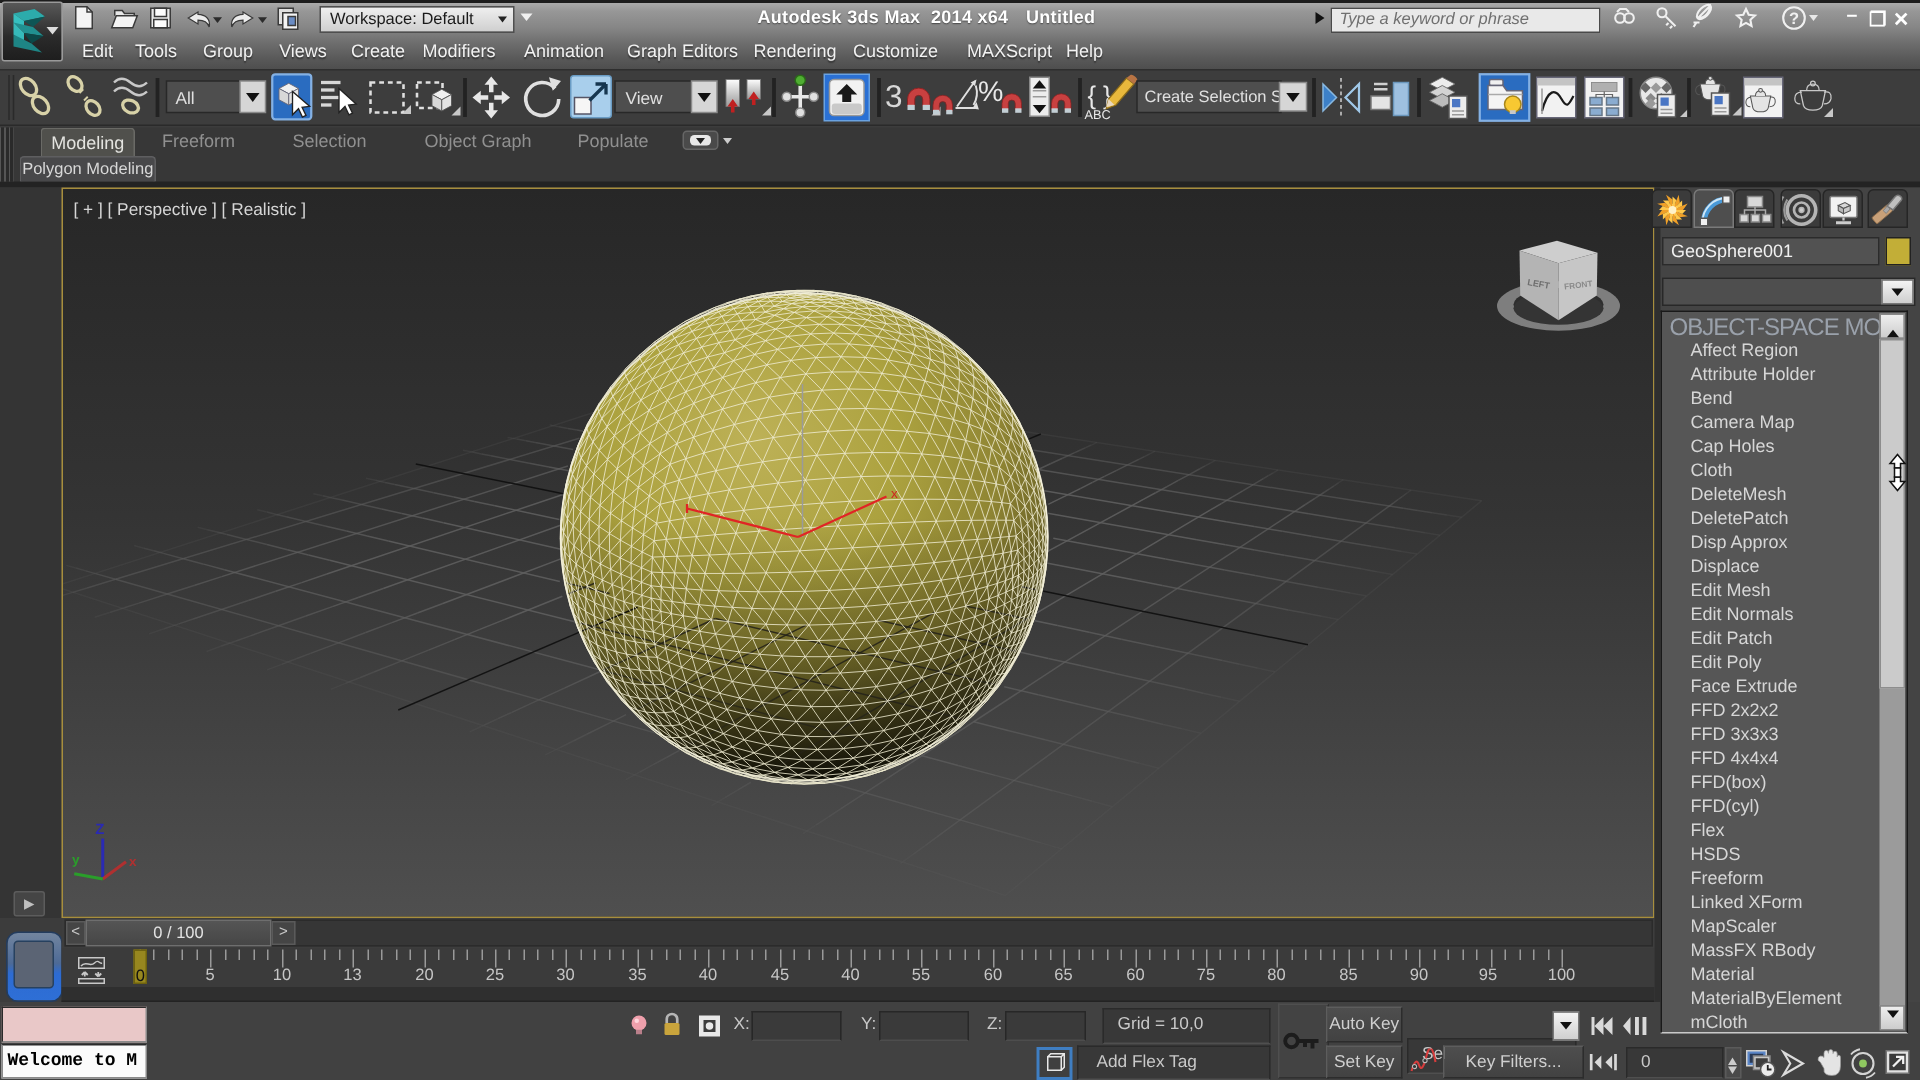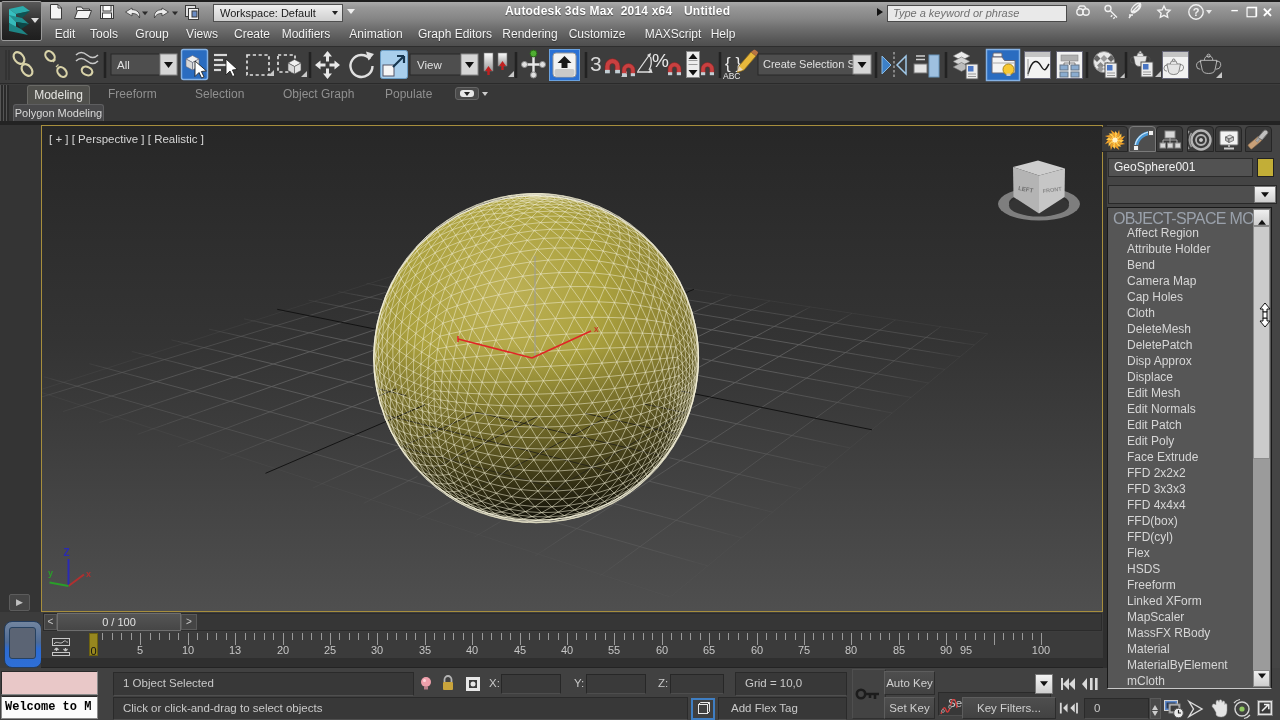--- a/index.html
+++ b/index.html
@@ -894,42 +894,40 @@
     <div class="tick" style="left:908px;height:7px"></div>
     <div class="tick" style="left:918px;height:7px"></div>
     <div class="tick" style="left:927px;height:7px"></div>
     <div class="tick" style="left:937px;height:7px"></div>
     <div class="tlab" style="left:946px">90</div>
     <div class="tick" style="left:946px;height:12px"></div>
     <div class="tick" style="left:956px;height:7px"></div>
     <div class="tick" style="left:965px;height:7px"></div>
     <div class="tick" style="left:975px;height:7px"></div>
     <div class="tick" style="left:984px;height:7px"></div>
-    <div class="tlab" style="left:966px">95</div>
+    <div class="tlab" style="left:992px">95</div>
     <div class="tick" style="left:994px;height:12px"></div>
     <div class="tick" style="left:1003px;height:7px"></div>
     <div class="tick" style="left:1013px;height:7px"></div>
     <div class="tick" style="left:1022px;height:7px"></div>
     <div class="tick" style="left:1032px;height:7px"></div>
     <div class="tlab" style="left:1041px">100</div>
     <div class="tick" style="left:1041px;height:12px"></div>
   <div id="fmarker" class="abs">0</div>
   <div class="abs" style="left:50px;top:636px">
       <svg width="24" height="22" viewBox="0 0 24 22">
     <g stroke="#c8c8c8" fill="none">
       <rect x="2.5" y="2.5" width="17" height="7"></rect>
           <path d="M4 8 c3 -4 6 1 9 -2 s3 1 5 0" stroke-width="1"></path>
       <rect x="2.5" y="16.5" width="17" height="3"></rect>
       <path d="M6.5 15 v-3 m0 0 l-2 2 m2 -2 l2 2 M15.5 12 v3 m0 0 l-2 -2 m2 2 l2 -2" stroke-width="1.2"></path>
     </g>
       </svg>
     </div>
   <div id="status" class="abs"></div>
-  <div class="well" style="left:113px;top:672px;width:301px;height:24px">1 Object Selected</div>
-  <div class="well" style="left:113px;top:697px;width:575px;height:23px">Click or click-and-drag to select objects</div>
   <div id="listenP" class="abs"></div>
   <div id="listenW" class="abs">Welcome to M</div>
   <div class="abs" style="left:418px;top:673px">
       <svg width="70" height="22" viewBox="0 0 70 22">
     <circle cx="8" cy="9" r="5" fill="#efa0ac"></circle>
         <path d="M6 13.5 h4 v3 h-4 Z" fill="#b97f8a"></path>
         <circle cx="6.5" cy="7.5" r="1.5" fill="#ffd6dc"></circle>
     <rect x="25" y="9" width="10" height="8" rx="1" fill="#c9a43c"></rect>
         <path d="M26.5 9 v-2.5 a3.5 3.5 0 0 1 7 0 V9" fill="none" stroke="#b5b5b5" stroke-width="1.8"></path>
     <rect x="48" y="4" width="14" height="14" fill="#e8e8e8"></rect>

